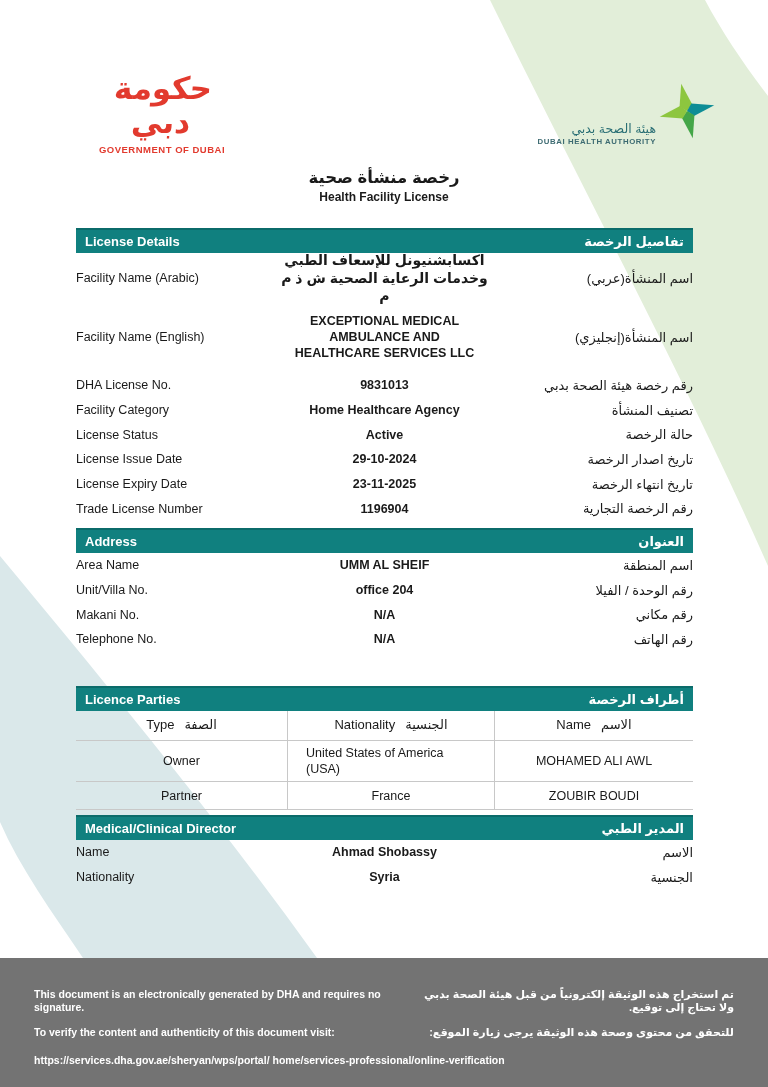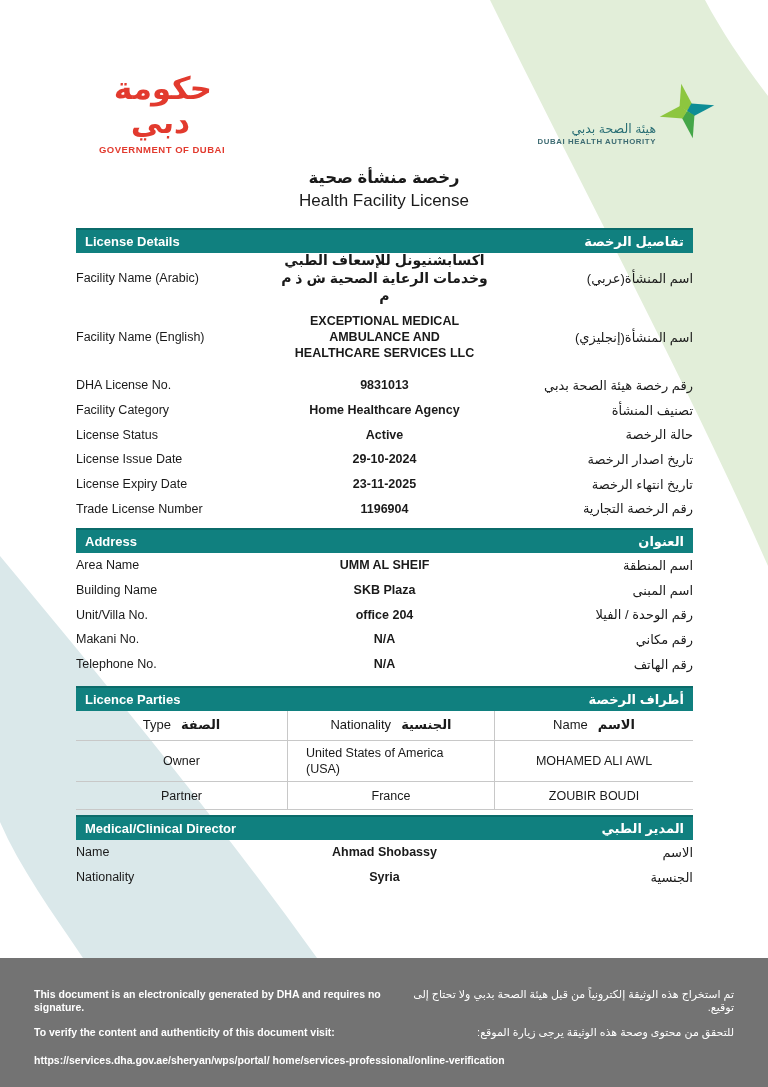--- a/index.html
+++ b/index.html
@@ -24,21 +24,21 @@
 
   .dha-logo{position:absolute;top:82px;right:52px;display:flex;align-items:flex-end;}
   .dha-text{text-align:right;padding-bottom:2px;}
   .dha-ar{font-size:12.5px;color:#2a6f75;direction:rtl;line-height:1.3;}
   .dha-en{font-size:7.8px;font-weight:bold;color:#3d6b72;letter-spacing:0.6px;white-space:nowrap;}
   .dha-star{width:58px;height:58px;margin-left:2px;margin-bottom:8px;}
 
   
   .title-block{position:absolute;top:166px;left:0;width:768px;text-align:center;}
   .title-ar{font-size:16.5px;font-weight:bold;direction:rtl;line-height:1.4;}
-  .title-en{font-size:17px;font-weight:normal;line-height:1.4;}
+  .title-en{font-size:12px;font-weight:bold;line-height:1.4;}
 
   
   .section{position:absolute;left:76px;width:617px;}
   .sec-license{top:228px;}
   .sec-address{top:528px;}
   .sec-parties{top:686px;}
   .sec-medical{top:815px;}
 
   .bar{
     height:23px;background:#10807f;border-top:2px solid #0b6b6a;
@@ -59,35 +59,35 @@
   .val-wrap{display:inline-block;max-width:190px;}
 
   
   .prow{display:grid;grid-template-columns:211px 207px 1fr;border-bottom:1px solid #c8c8c8;}
   .pcell{
     display:flex;align-items:center;justify-content:center;text-align:left;
     font-size:12.5px;padding:4px 6px;line-height:1.3;
   }
   .pcell + .pcell{border-left:1px solid #c8c8c8;}
   .prow.phead .pcell{font-size:13px;padding:6px;}
-  .phead .ar{direction:rtl;margin-left:10px;font-weight:bold;}
+  .phead .ar{direction:rtl;margin-left:10px;}
   .natspan{display:inline-block;max-width:170px;}
   .prow.r-owner{min-height:40px;}
   .prow.r-partner{min-height:27px;}
 
   
   .footer{
     position:absolute;left:0;top:958px;width:768px;height:129px;
     background:#737373;color:#ffffff;box-sizing:border-box;
     padding:30px 34px 0 34px;
   }
   .f-cols{display:flex;justify-content:space-between;}
   .f-en{width:52%;font-size:10.5px;font-weight:bold;line-height:1.2;}
   .f-en p{margin:0 0 13px 0;}
-  .f-ar{width:46%;font-size:11px;font-weight:normal;direction:rtl;text-align:right;line-height:1.2;}
+  .f-ar{width:46%;font-size:11px;font-weight:bold;direction:rtl;text-align:right;line-height:1.2;}
   .f-ar p{margin:0 0 12px 0;}
   .f-url{text-align:left;font-size:10.5px;font-weight:bold;margin-top:2px;}
 </style>
 </head>
 <body>
 
 <div class="page">
 
   <svg class="bg-decor" viewBox="0 0 768 1087" xmlns="http://www.w3.org/2000/svg">
     <path d="M490 0 L705 0 C722 32 745 66 768 96 L768 566 C686 380 588 200 490 0 Z" fill="#E2EED9"></path>
@@ -180,25 +180,20 @@
       <span class="bar-en">Address</span>
       <span class="bar-ar">العنوان</span>
     </div>
 
     <div class="row simple">
       <div class="cell-l">Area Name</div>
       <div class="cell-c">UMM AL SHEIF</div>
       <div class="cell-r">اسم المنطقة</div>
     </div>
 
-    <div class="row simple">
-      <div class="cell-l">Building Name</div>
-      <div class="cell-c">SKB Plaza</div>
-      <div class="cell-r">اسم المبنى</div>
-    </div>
 
     <div class="row simple">
       <div class="cell-l">Unit/Villa No.</div>
       <div class="cell-c">office 204</div>
       <div class="cell-r">رقم الوحدة / الفيلا</div>
     </div>
 
     <div class="row simple">
       <div class="cell-l">Makani No.</div>
       <div class="cell-c">N/A</div>

